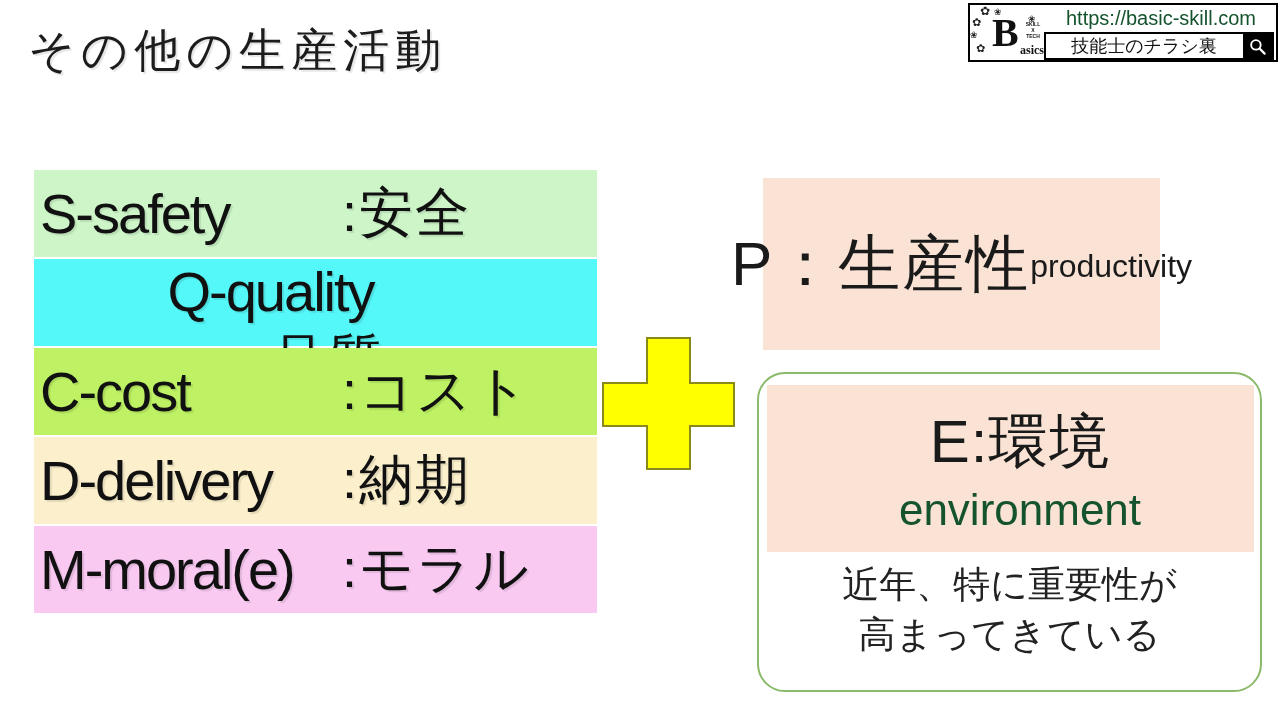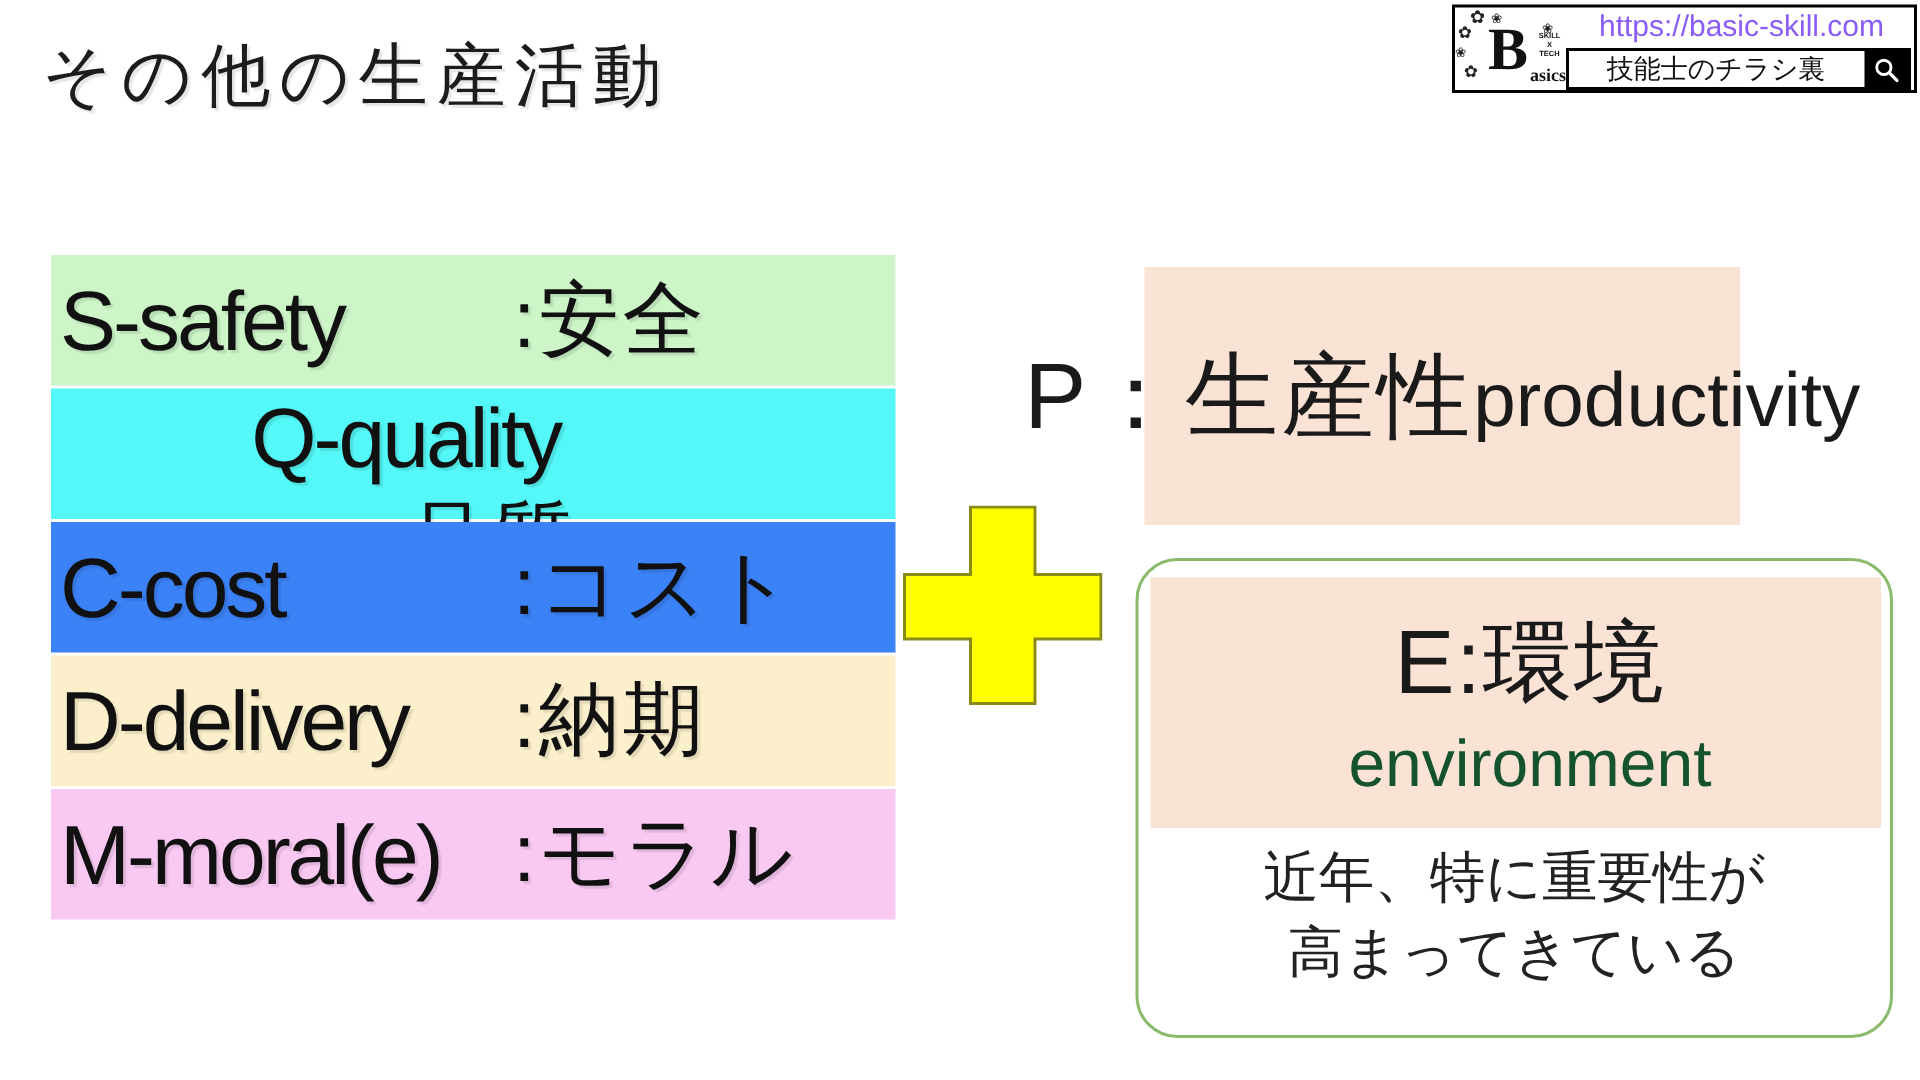--- a/index.html
+++ b/index.html
@@ -37,21 +37,21 @@
     position: absolute; left: 52px; top: 16px; width: 22px;
     font-size: 5px; line-height: 1.2; color: #111; text-align: center; font-weight: 700;
     white-space: pre-line;
   }
   .logo-sub {
     position: absolute; left: 50px; top: 38px;
     font-family: "Liberation Serif", serif; font-size: 12px; color: #111; font-weight: 700;
   }
   .logo-url {
     position: absolute; left: 78px; top: 2px; width: 226px; height: 26px;
-    font-size: 20px; color: #8b5cf6; text-align: center; white-space: nowrap;
+    font-size: 20px; color: #14532d; text-align: center; white-space: nowrap;
     letter-spacing: 0px;
   }
   .search-bar {
     position: absolute; left: 74px; top: 27px; width: 230px; height: 28px;
     border: 2px solid #000; background: #fff;
   }
   .search-text {
     position: absolute; left: 0; top: 0; right: 30px; height: 100%;
     display: flex; align-items: center; justify-content: center;
     font-size: 18px; color: #111; white-space: nowrap;
@@ -83,21 +83,21 @@
 
   
   .plus-wrap { position: absolute; left: 602px; top: 337px; width: 133px; height: 133px; }
 
   
   .panel-p {
     position: absolute; left: 763px; top: 178px; width: 397px; height: 172px;
     display: flex; flex-direction: row; align-items: center; justify-content: center;
   }
   .panel-p-title { font-size: 62px; color: #1a1a1a; letter-spacing: 2px; white-space: nowrap; }
-  .panel-p-sub { font-size: 51px; color: #1a1a1a; margin-top: 4px; white-space: nowrap; }
+  .panel-p-sub { font-size: 32px; color: #1a1a1a; margin-top: 4px; white-space: nowrap; }
 
   .panel-e-outer {
     position: absolute; left: 757px; top: 372px; width: 505px; height: 320px;
     background: #fff; border: 2px solid; border-radius: 28px;
   }
   .panel-e-inner {
     position: absolute; left: 8px; top: 11px; width: 487px; height: 167px;
     display: flex; flex-direction: column; align-items: center; justify-content: center; padding-left: 19px;
   }
   .panel-e-title { font-size: 60px; color: #1a1a1a; letter-spacing: 1px; white-space: nowrap; }
@@ -142,21 +142,21 @@
   </div>
 
   <div class="band band-0" style="background-color: rgb(205, 245, 200);">
     <span class="band-latin">S-safety</span>
     <span class="band-jp">:安全</span>
   </div>
   <div class="band band-1" style="background-color: rgb(85, 248, 248);">
     <span class="band-latin">Q-quality</span>
     <span class="band-jp">:品質</span>
   </div>
-  <div class="band band-2" style="background-color: #3b82f6;">
+  <div class="band band-2" style="background-color: #bef264;">
     <span class="band-latin">C-cost</span>
     <span class="band-jp">:コスト</span>
   </div>
   <div class="band band-3" style="background-color: rgb(252, 240, 204);">
     <span class="band-latin">D-delivery</span>
     <span class="band-jp">:納期</span>
   </div>
   <div class="band band-4" style="background-color: rgb(249, 201, 242);">
     <span class="band-latin">M-moral(e)</span>
     <span class="band-jp">:モラル</span>

